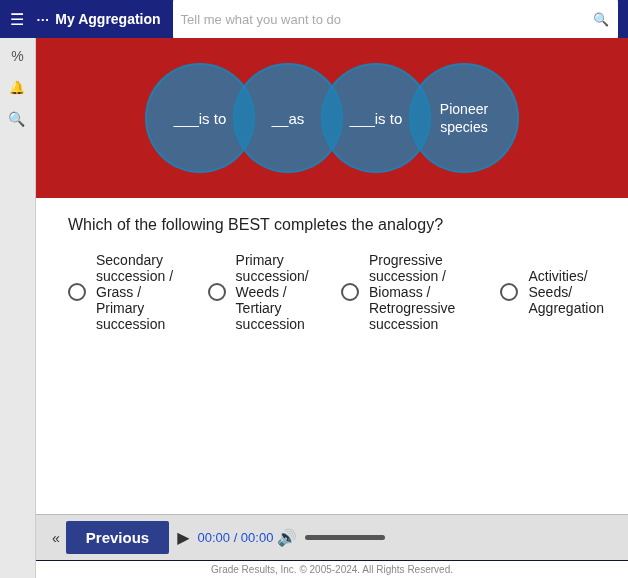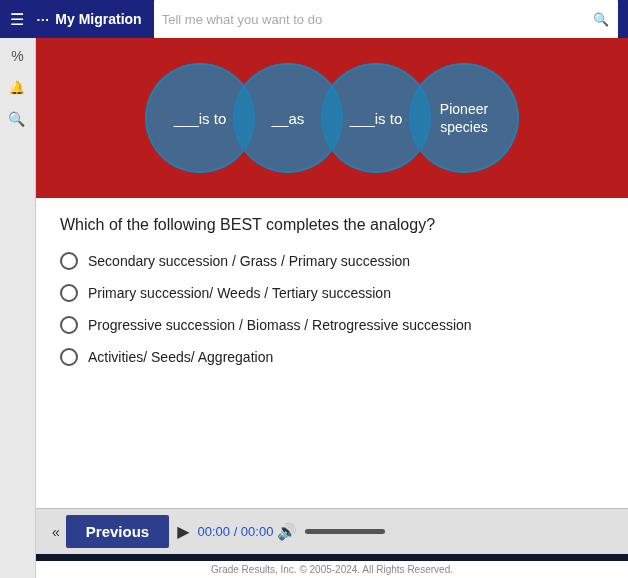--- a/index.html
+++ b/index.html
@@ -123,36 +123,36 @@
       margin-left: 0;
     }
 
     .circle.pioneer {
       font-size: 14px;
       line-height: 1.3;
     }
 
     
     .question-area {
-      padding: 18px 24px 10px 24px;
+      padding: 18px 24px 10px 32px;
       flex: 1;
       border-radius: 23px;
     }
 
     .question-text {
       font-size: 16px;
       color: #222;
       margin-bottom: 18px;
       font-weight: 400;
     }
 
     .options-list {
       display: flex;
-      flex-direction: column;
-      gap: 14px;
+      flex-direction: row;
+      gap: 26px;
     }
 
     .option-item {
       display: flex;
       align-items: center;
       gap: 10px;
       cursor: pointer;
     }
 
     .radio-circle {
@@ -224,31 +224,31 @@
       border-radius: 3px;
       margin-left: 4px;
     }
 
     .footer-credit {
       text-align: center;
       font-size: 10px;
       color: #888;
       padding: 3px 0;
       background: white;
-      border-top: 7px solid #0f172a;
+      border-top: 1px solid #0f172a;
     }
   </style>
 </head>
 <body>
 
 <div class="header">
   <span class="header-icon">☰</span>
   <div class="header-activities">
     <span style="font-size:13px;">⋯</span>
-    <span>My Migration</span>
+    <span>My Aggregation</span>
   </div>
   <div class="header-search">
     <span style="color:#aaa; font-size:13px;">Tell me what you want to do</span>
     <span style="margin-left:auto;">🔍</span>
   </div>
 </div>
 
 <div class="sidebar">
   <span class="sidebar-item-icon">%</span>
   <span class="sidebar-item-icon" style="font-size:13px;">🔔</span>

